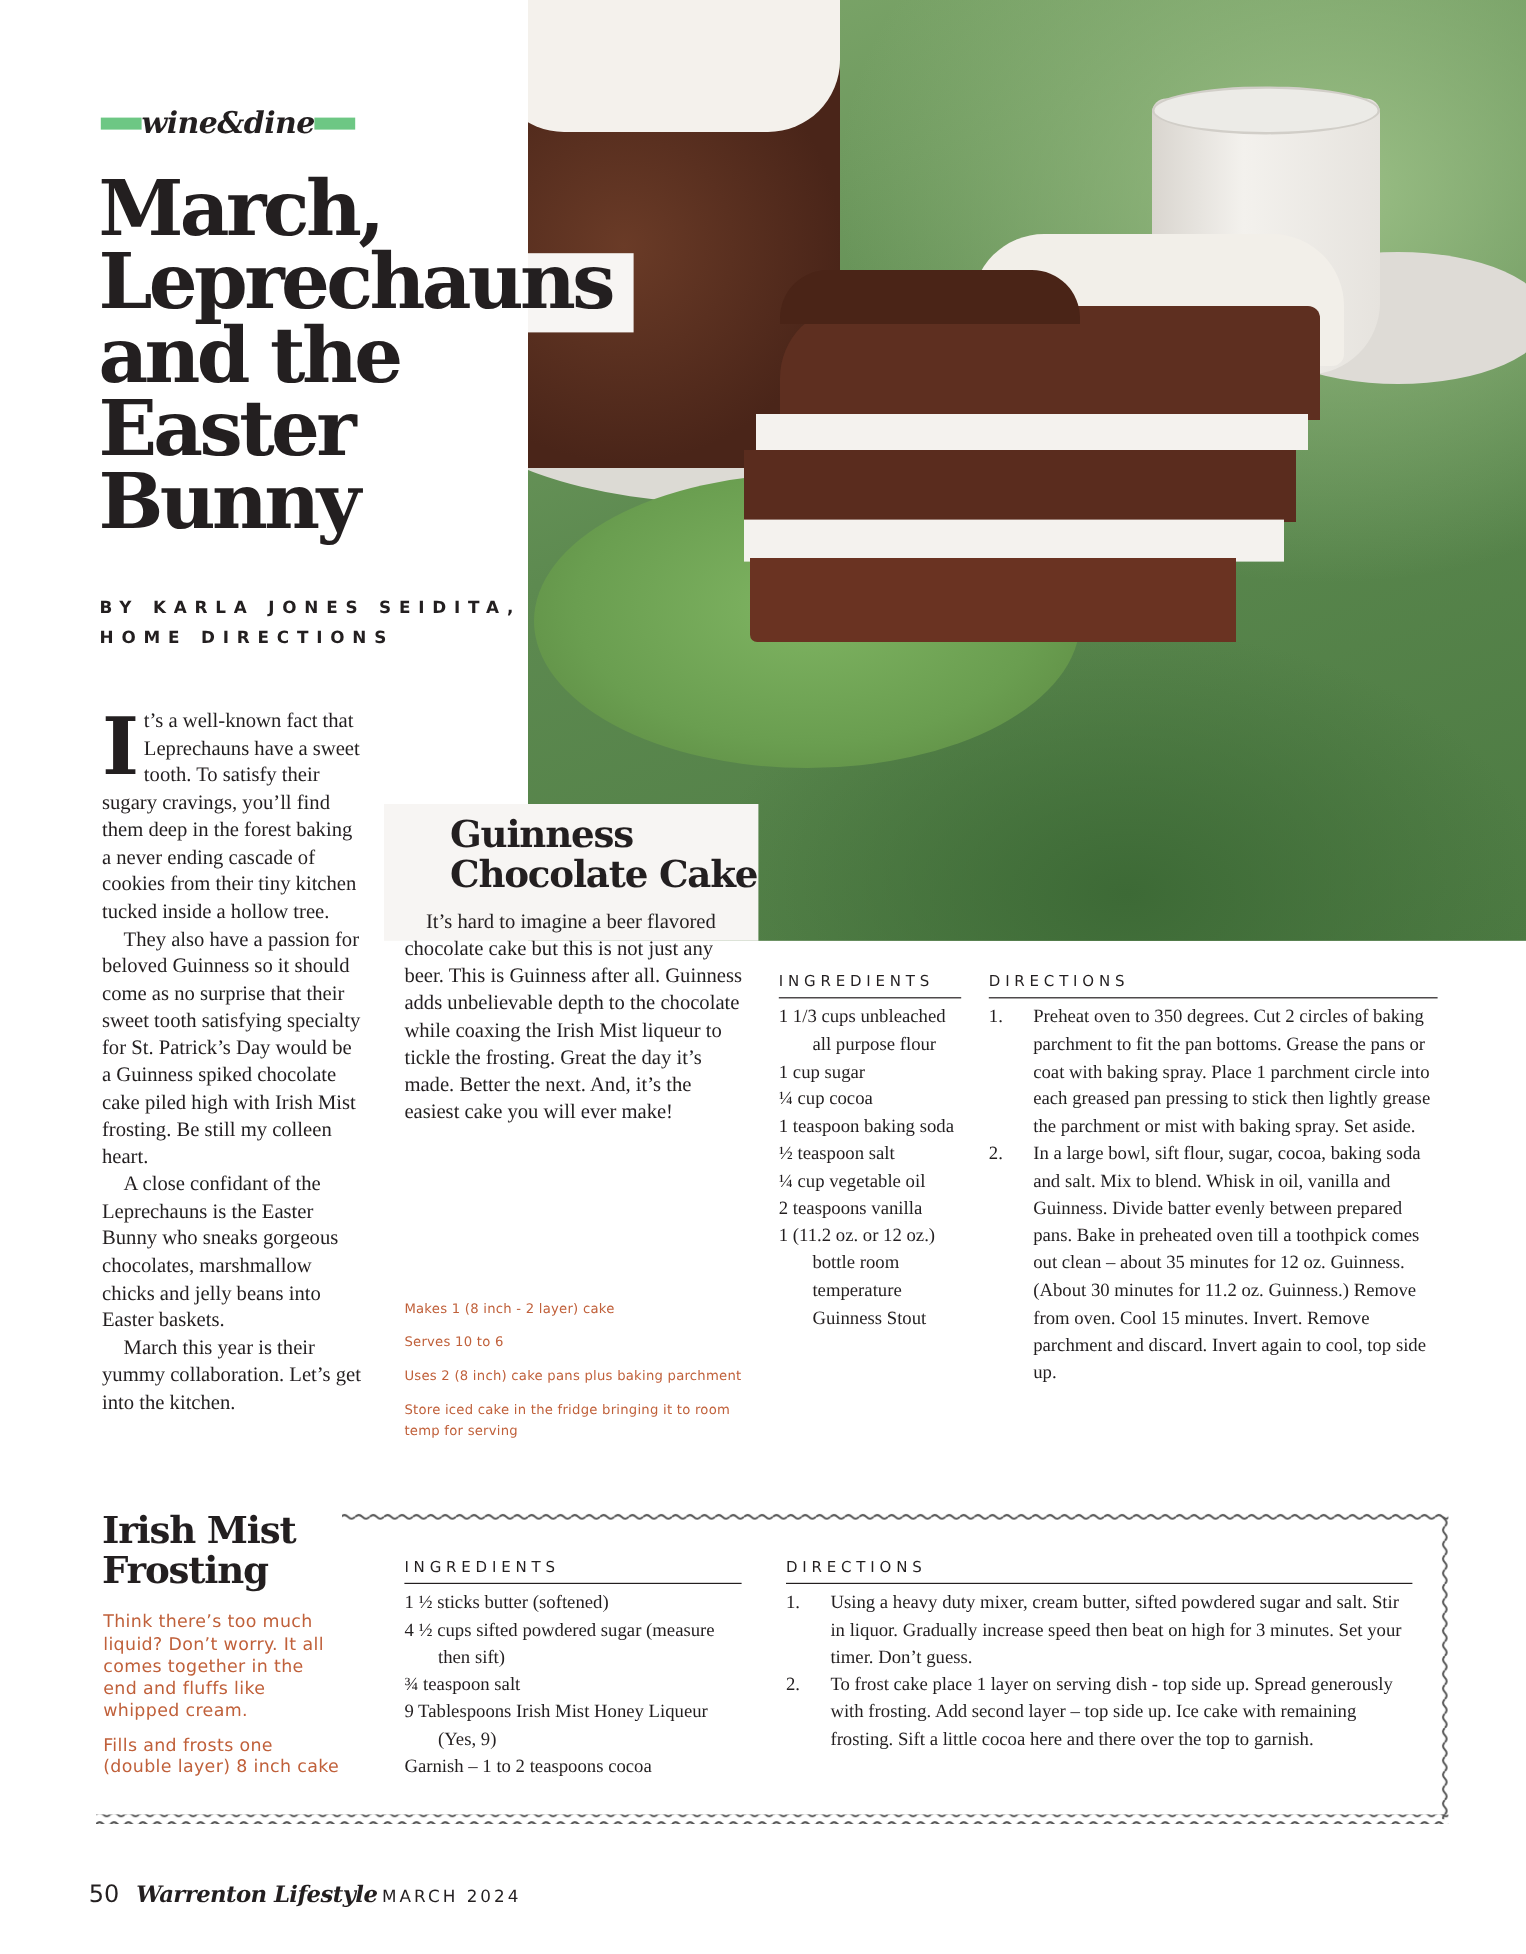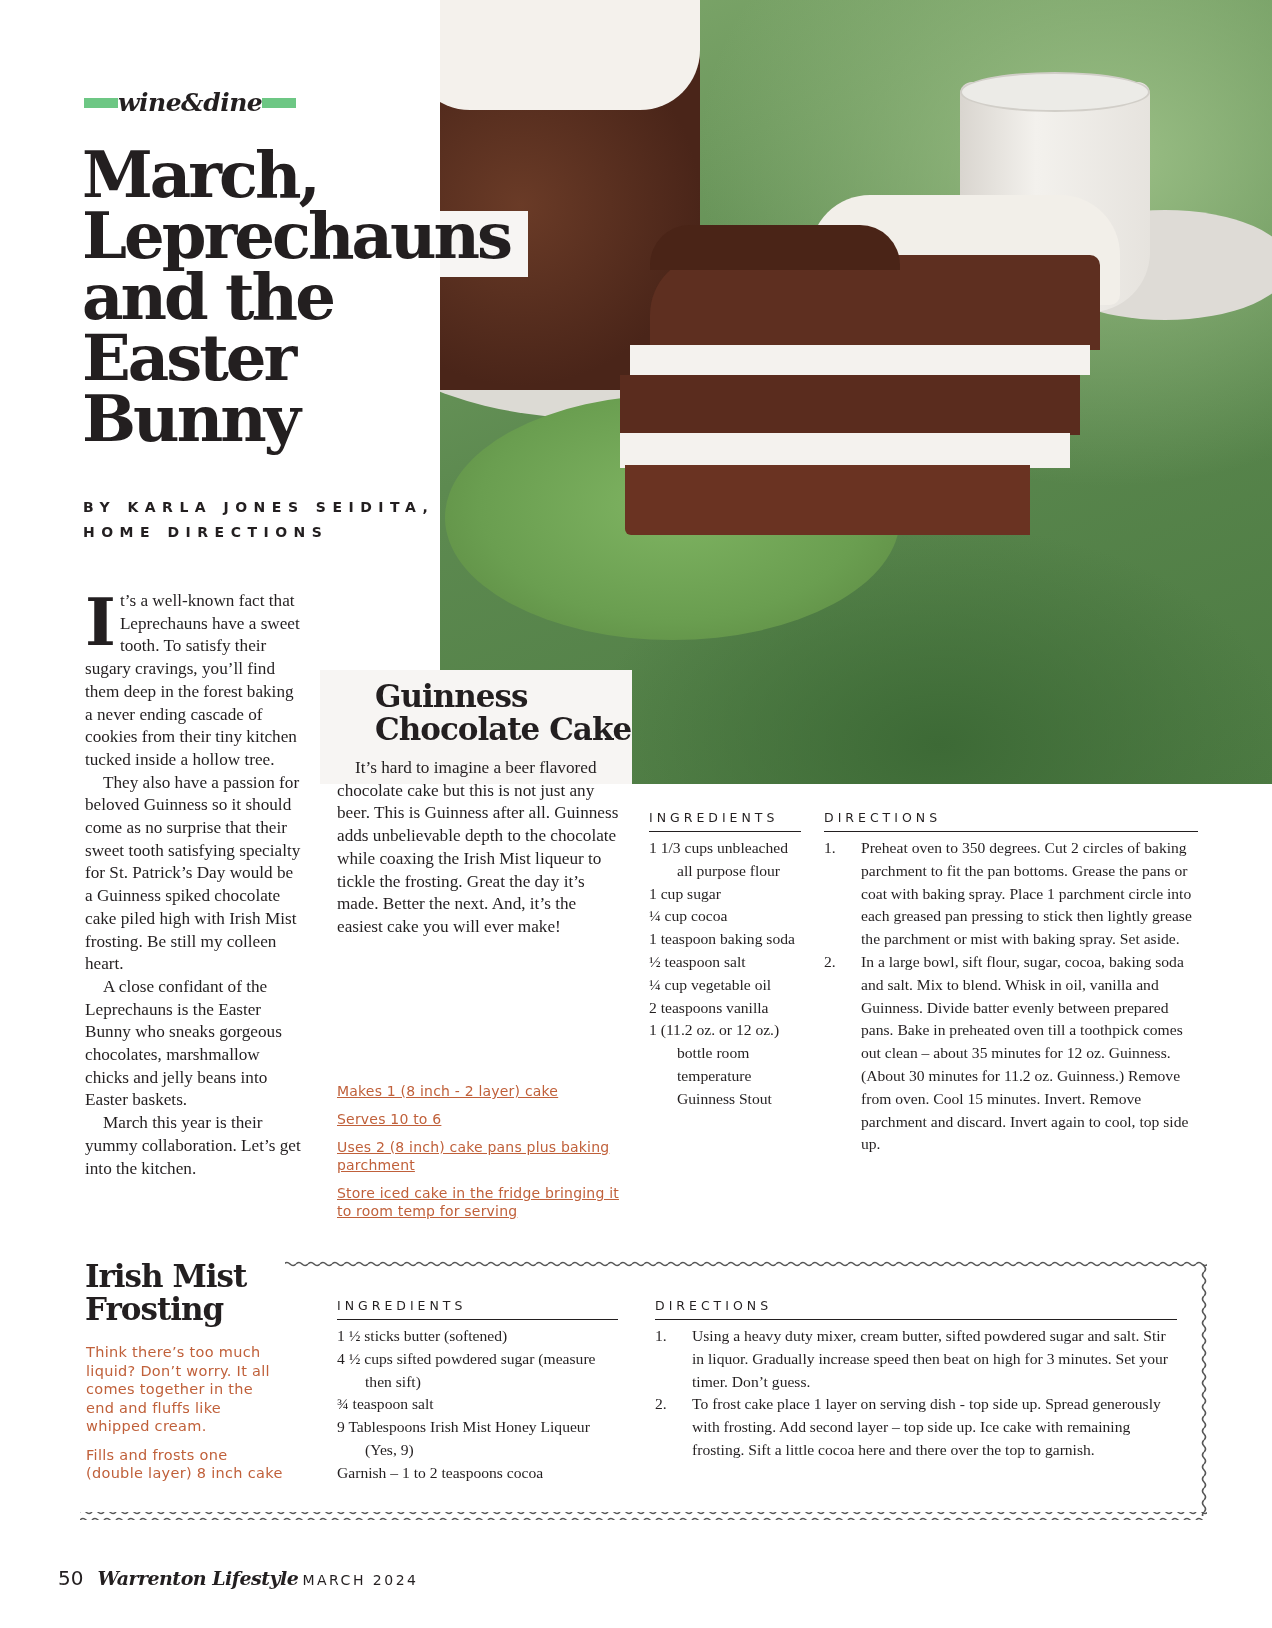--- a/index.html
+++ b/index.html
@@ -58,21 +58,21 @@
     .intro p { text-indent:18px; }
     .intro p.first { text-indent:0; }
     .dropcap { float:left; font-family:"DejaVu Serif", serif; font-weight:bold; font-size:66px; line-height:60px; margin: 2px 4px -4px 0; color:#231f20; }
 
     
     .recipe-title { position:absolute; left:336px; top:680px; font-family:"DejaVu Serif", serif; font-weight:bold; font-size:31px;
       line-height:33px; letter-spacing:-1px; color:#231f20;margin-left:39px; }
     .recipe-title span { display:block; }
     .recipe-intro { position:absolute; left:337px; top:757px; width:285px; font-family:"Liberation Serif", serif; font-size:17.2px; line-height:22.7px; }
     .recipe-intro p { text-indent:18px; }
-    .notes { position:absolute; left:337px; top:1082px; width:290px; font-family:"DejaVu Sans", sans-serif; font-size:14px; line-height:18px; color:#c0603a;text-decoration:underline; }
+    .notes { position:absolute; left:337px; top:1082px; width:290px; font-family:"DejaVu Sans", sans-serif; font-size:11px; line-height:18px; color:#c0603a; }
     .notes p { margin-bottom:10px; letter-spacing:0.2px; }
 
     .col-head { font-family:"DejaVu Sans", sans-serif; font-size:12.5px; letter-spacing:4px; color:#231f20; padding-bottom:6px; border-bottom:1.5px solid #231f20; }
     .ing { position:absolute; left:649px; top:810px; width:152px; }
     .ing ul, .dir ol, .f-ing ul, .f-dir ol { list-style:none; margin-top:5px; font-family:Liberation Serif, serif; font-size:15.6px; line-height:22.8px; color:#231f20; }
     .ing li, .f-ing li { padding-left:28px; text-indent:-28px; }
     .dir { position:absolute; left:824px; top:810px; width:374px; }
     .dir li, .f-dir li { display:flex; }
     .dir .num, .f-dir .num { width:37px; flex:none; }
     .dir .txt, .f-dir .txt { flex:1; }
@@ -80,21 +80,21 @@
     
     .frost-title { position:absolute; left:85px; top:1260px; font-family:"DejaVu Serif", serif; font-weight:bold; font-size:31px; line-height:33px; letter-spacing:-1px; }
     .frost-title span { display:block; }
     .frost-notes { position:absolute; left:86px; top:1343px; width:200px; font-family:"DejaVu Sans", sans-serif; font-size:14.5px; line-height:18.5px; color:#c0603a; letter-spacing:0.3px; }
     .frost-notes p { margin-bottom:10px; }
     .wavy-box { position:absolute; left:80px; top:1260px; width:1130px; height:262px; pointer-events:none; }
     .f-ing { position:absolute; left:337px; top:1298px; width:281px; }
     .f-dir { position:absolute; left:655px; top:1298px; width:522px; }
 
     
-    .footer { position:absolute; left:58px; top:1566px; display:flex; align-items:baseline; gap:14px; }
+    .footer { position:absolute; left:74px; top:1566px; display:flex; align-items:baseline; gap:14px; }
     .footer .page { font-family:"DejaVu Sans", sans-serif; font-size:20px; color:#231f20; }
     .footer .mag { font-family:"DejaVu Serif", serif; font-style:italic; font-weight:bold; font-size:19px; letter-spacing:-0.5px; }
     .footer .date { font-family:"DejaVu Sans", sans-serif; font-size:14px; letter-spacing:2.5px; margin-left:-10px;text-align:center; }
   </style>
 </head>
 <body>
 
 <div class="photo" title="Slice of layered chocolate cake with whipped frosting on a green plate, whole cake and white cup in background">
   <div class="bg-cake-plate"></div>
   <div class="bg-cake"></div>

